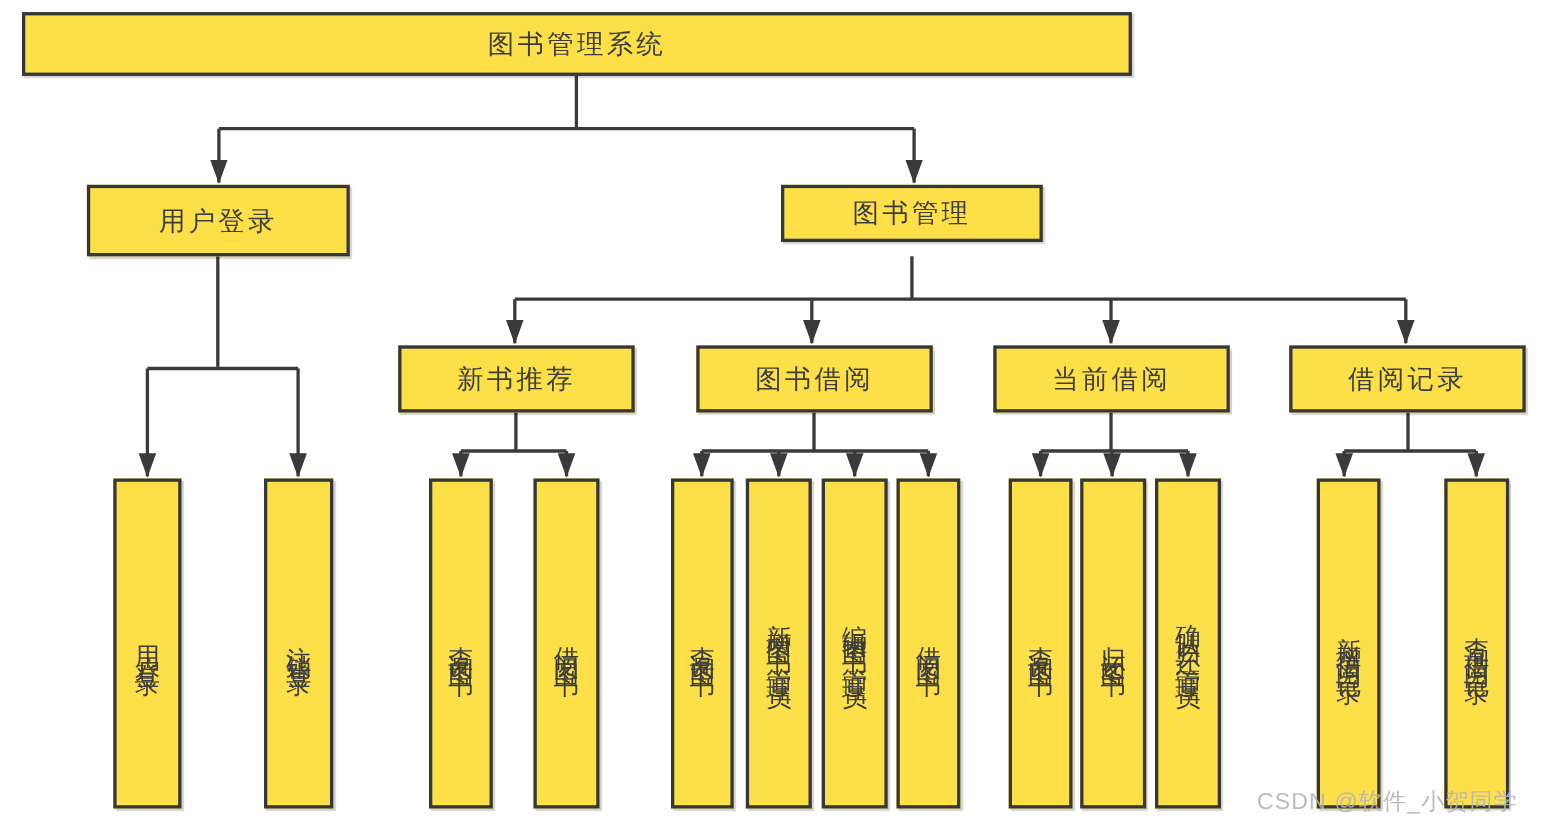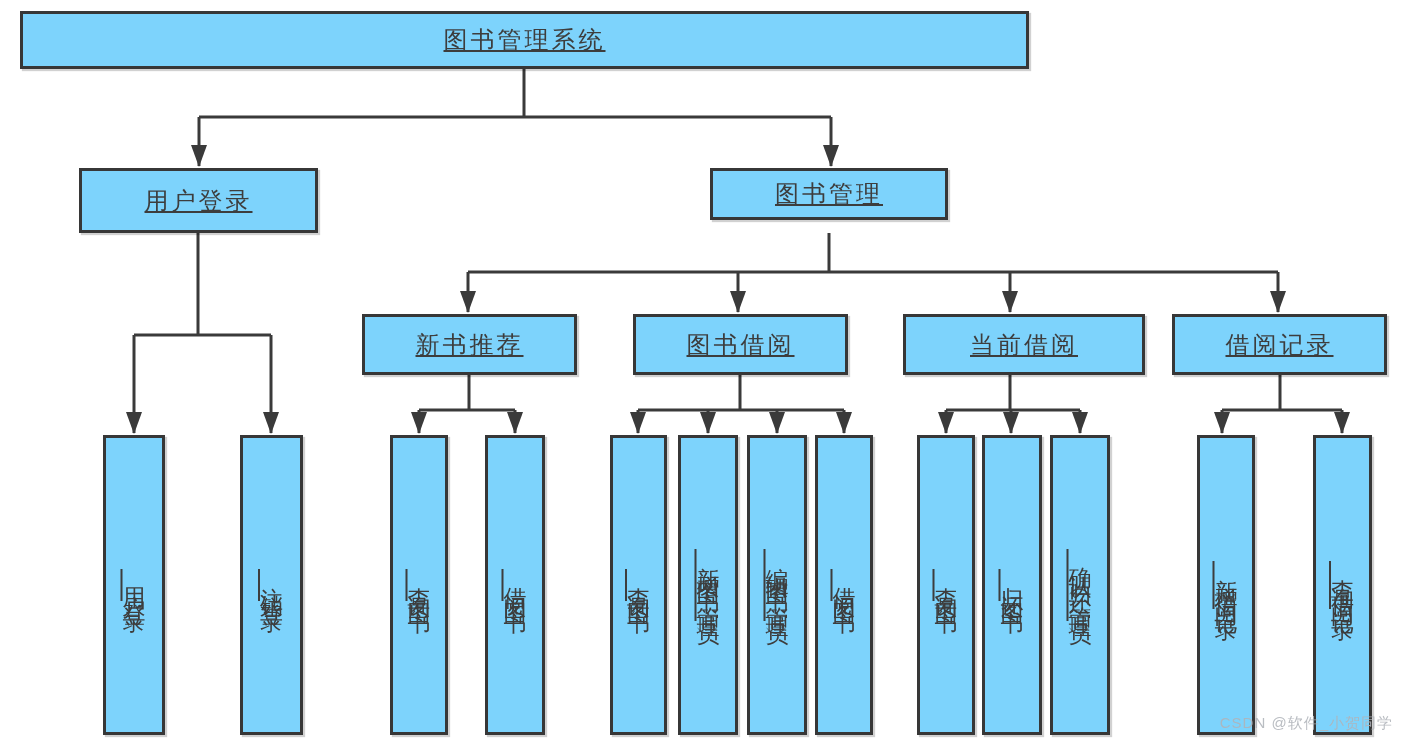--- a/index.html
+++ b/index.html
@@ -26,47 +26,46 @@
     stroke-width:3;
   }
   .arrowhead{
     fill:var(--line,#3a3a3a);
     stroke:none;
   }
   .node{
     position:absolute;
     box-sizing:border-box;
     border:3px solid var(--border,#373737);
-    background:#7dd3fc;
+    background:#fde047;
     color:var(--text,#3d3d3d);
     display:flex;
     align-items:center;
     justify-content:center;
     box-shadow:2px 2px 1px rgba(0,0,0,0.18);
-    text-decoration:underline;
   }
   .hbox{
     font-size:24px;
     letter-spacing:3px;
     white-space:nowrap;
   }
   .vbox{
     top:435px;
     height:300px;
     writing-mode:vertical-rl;
     text-orientation:mixed;
     font-size:23px;
     letter-spacing:8px;
     line-height:1;
   }
   .watermark{
     position:absolute;
     top:714px;
-    right:12px;
-    font-size:15px;
+    right:25px;
+    font-size:21px;
     letter-spacing:1px;
     color:var(--watermark,#b4b4b4);
     opacity:0.88;
     z-index:10;
     white-space:nowrap;
   }
 </style>
 </head>
 <body>
 
@@ -113,21 +112,21 @@
     <path d="M1342,410 L1342,433" marker-end="url(#arrow)"></path>
   </svg>
 
   <div class="node hbox" style="left:20px;top:11px;width:1009px;height:58px">图书管理系统</div>
 
   <div class="node hbox" style="left:79px;top:168px;width:239px;height:65px">用户登录</div>
   <div class="node hbox" style="left:710px;top:168px;width:238px;height:52px">图书管理</div>
 
   <div class="node hbox" style="left:633px;top:314px;width:215px;height:61px">图书借阅</div>
   <div class="node hbox" style="left:362px;top:314px;width:215px;height:61px">新书推荐</div>
-  <div class="node hbox" style="left:903px;top:314px;width:242px;height:61px">当前借阅</div>
+  <div class="node hbox" style="left:903px;top:314px;width:215px;height:61px">当前借阅</div>
   <div class="node hbox" style="left:1172px;top:314px;width:215px;height:61px">借阅记录</div>
 
   <div class="node vbox" style="left:103px;width:62px">用户登录</div>
   <div class="node vbox" style="left:240px;width:63px">注销登录</div>
 
   <div class="node vbox" style="left:390px;width:58px">查询图书</div>
   <div class="node vbox" style="left:485px;width:60px">借阅图书</div>
 
   <div class="node vbox" style="left:610px;width:57px">查询图书</div>
   <div class="node vbox" style="left:678px;width:60px">新增图书（管理员）</div>

